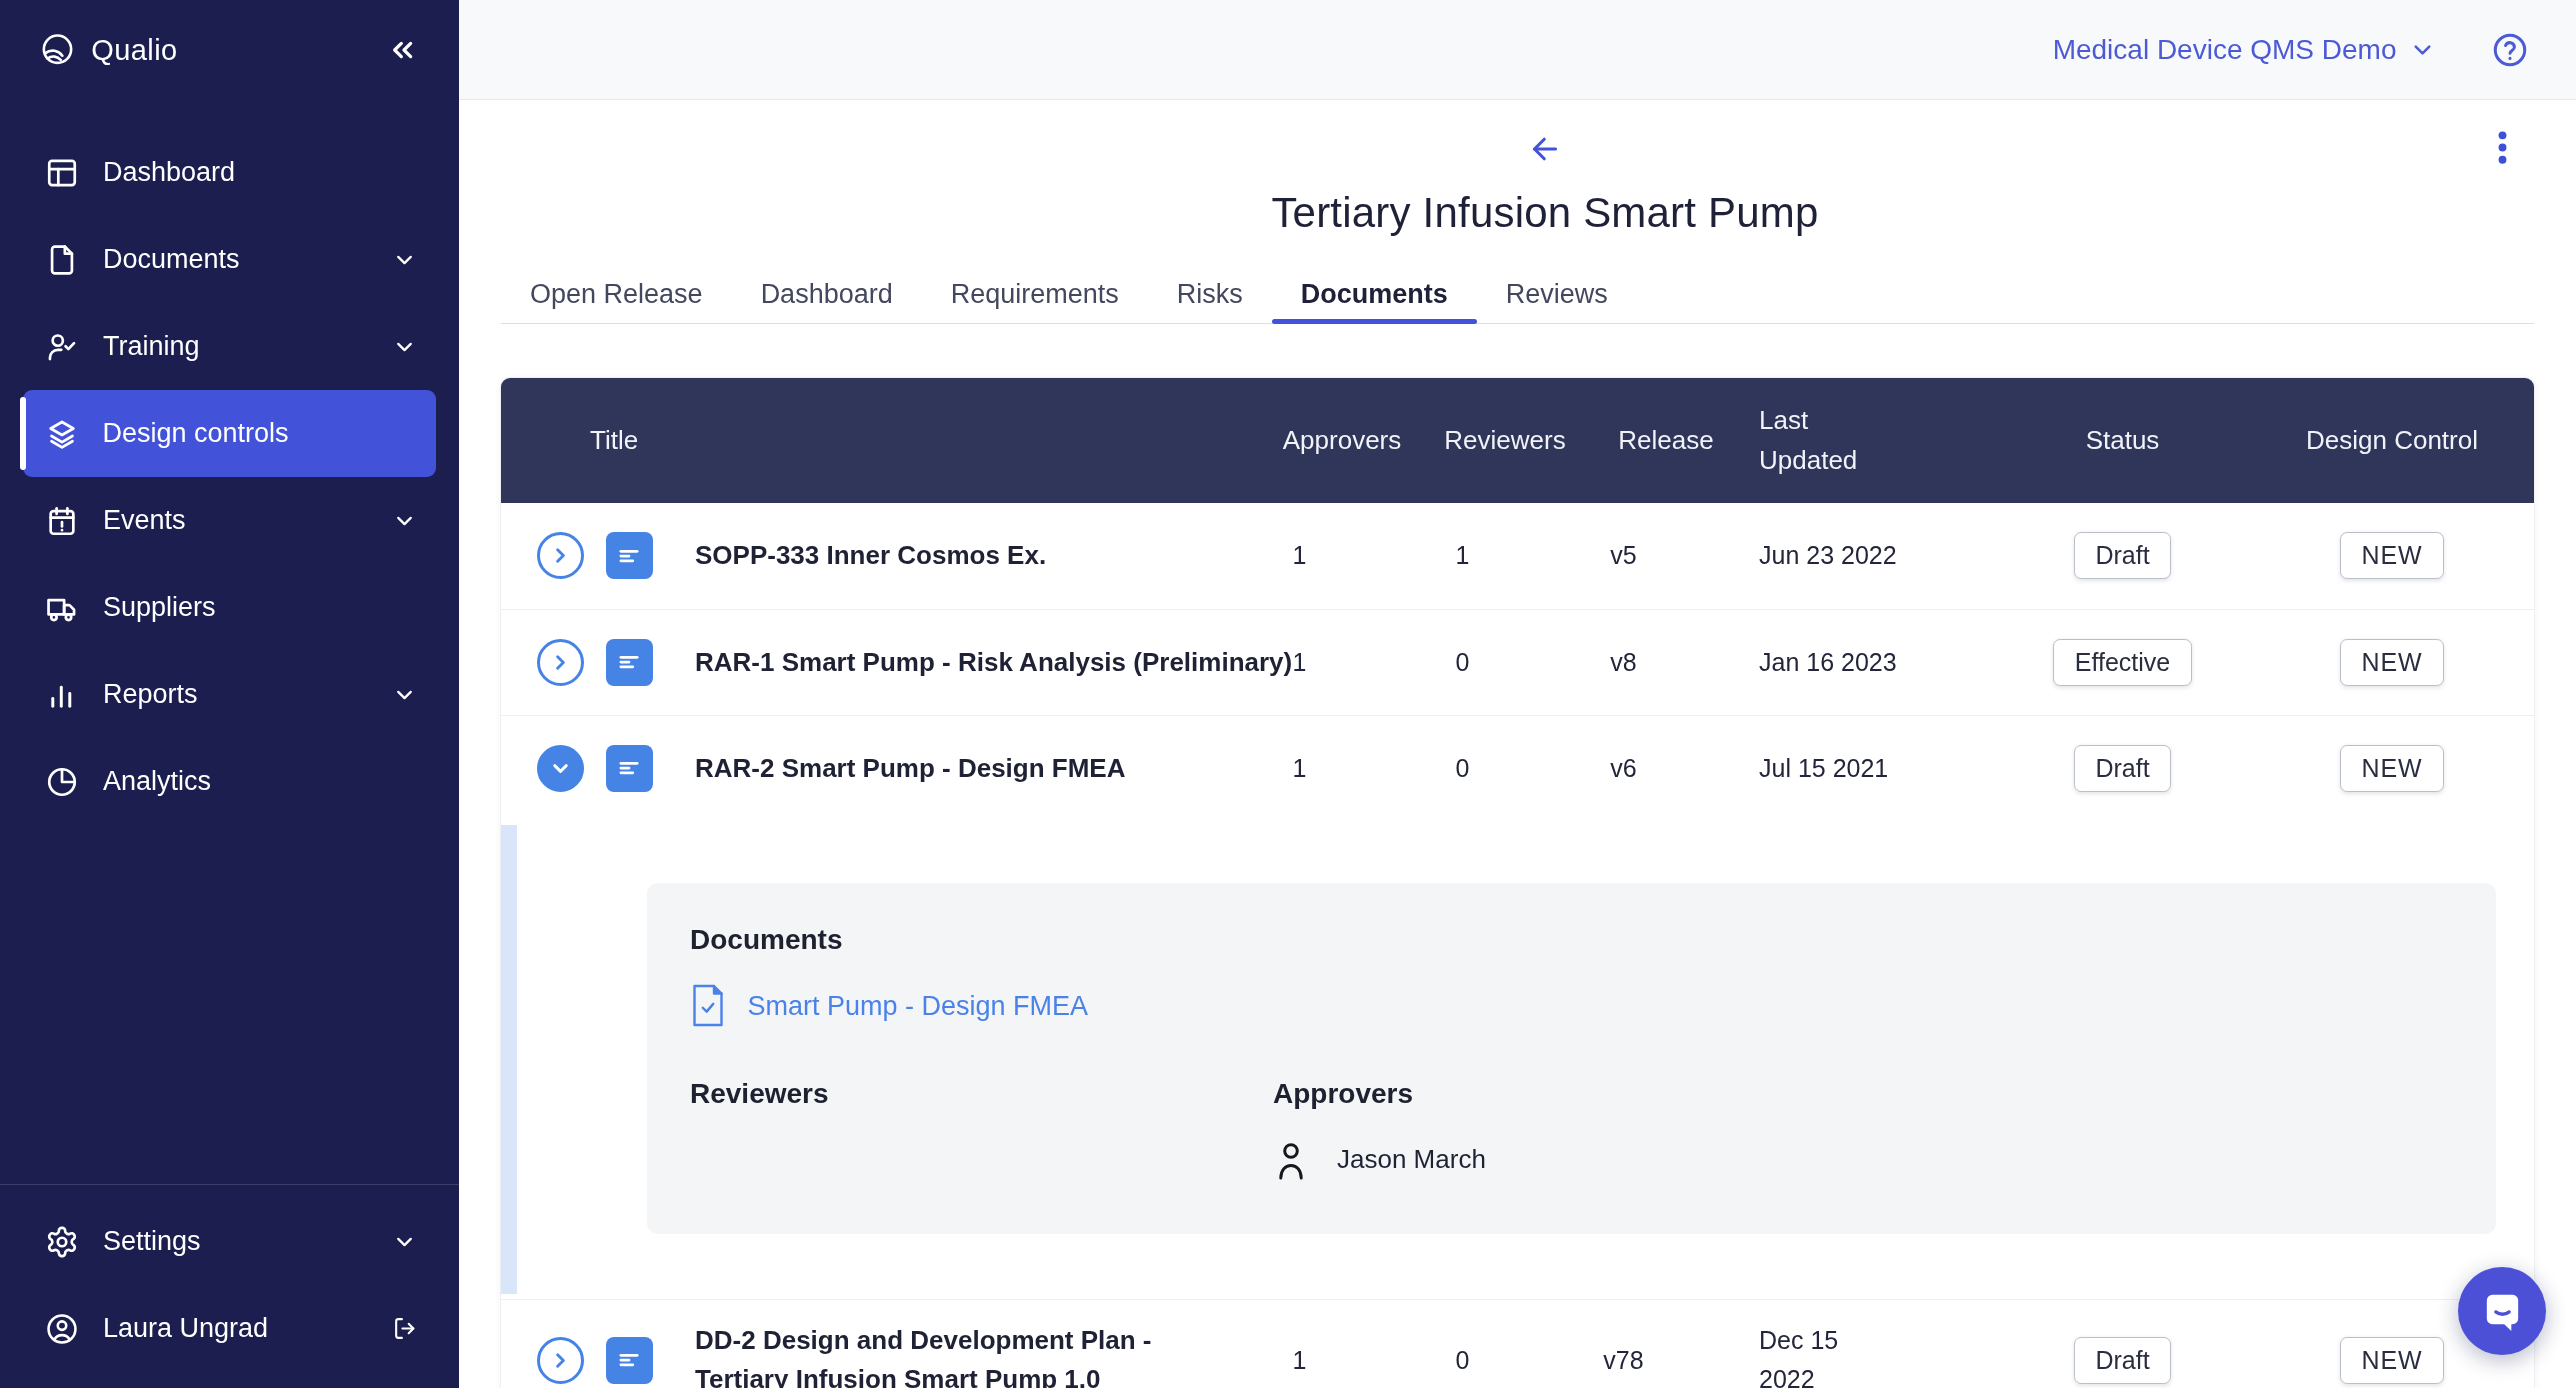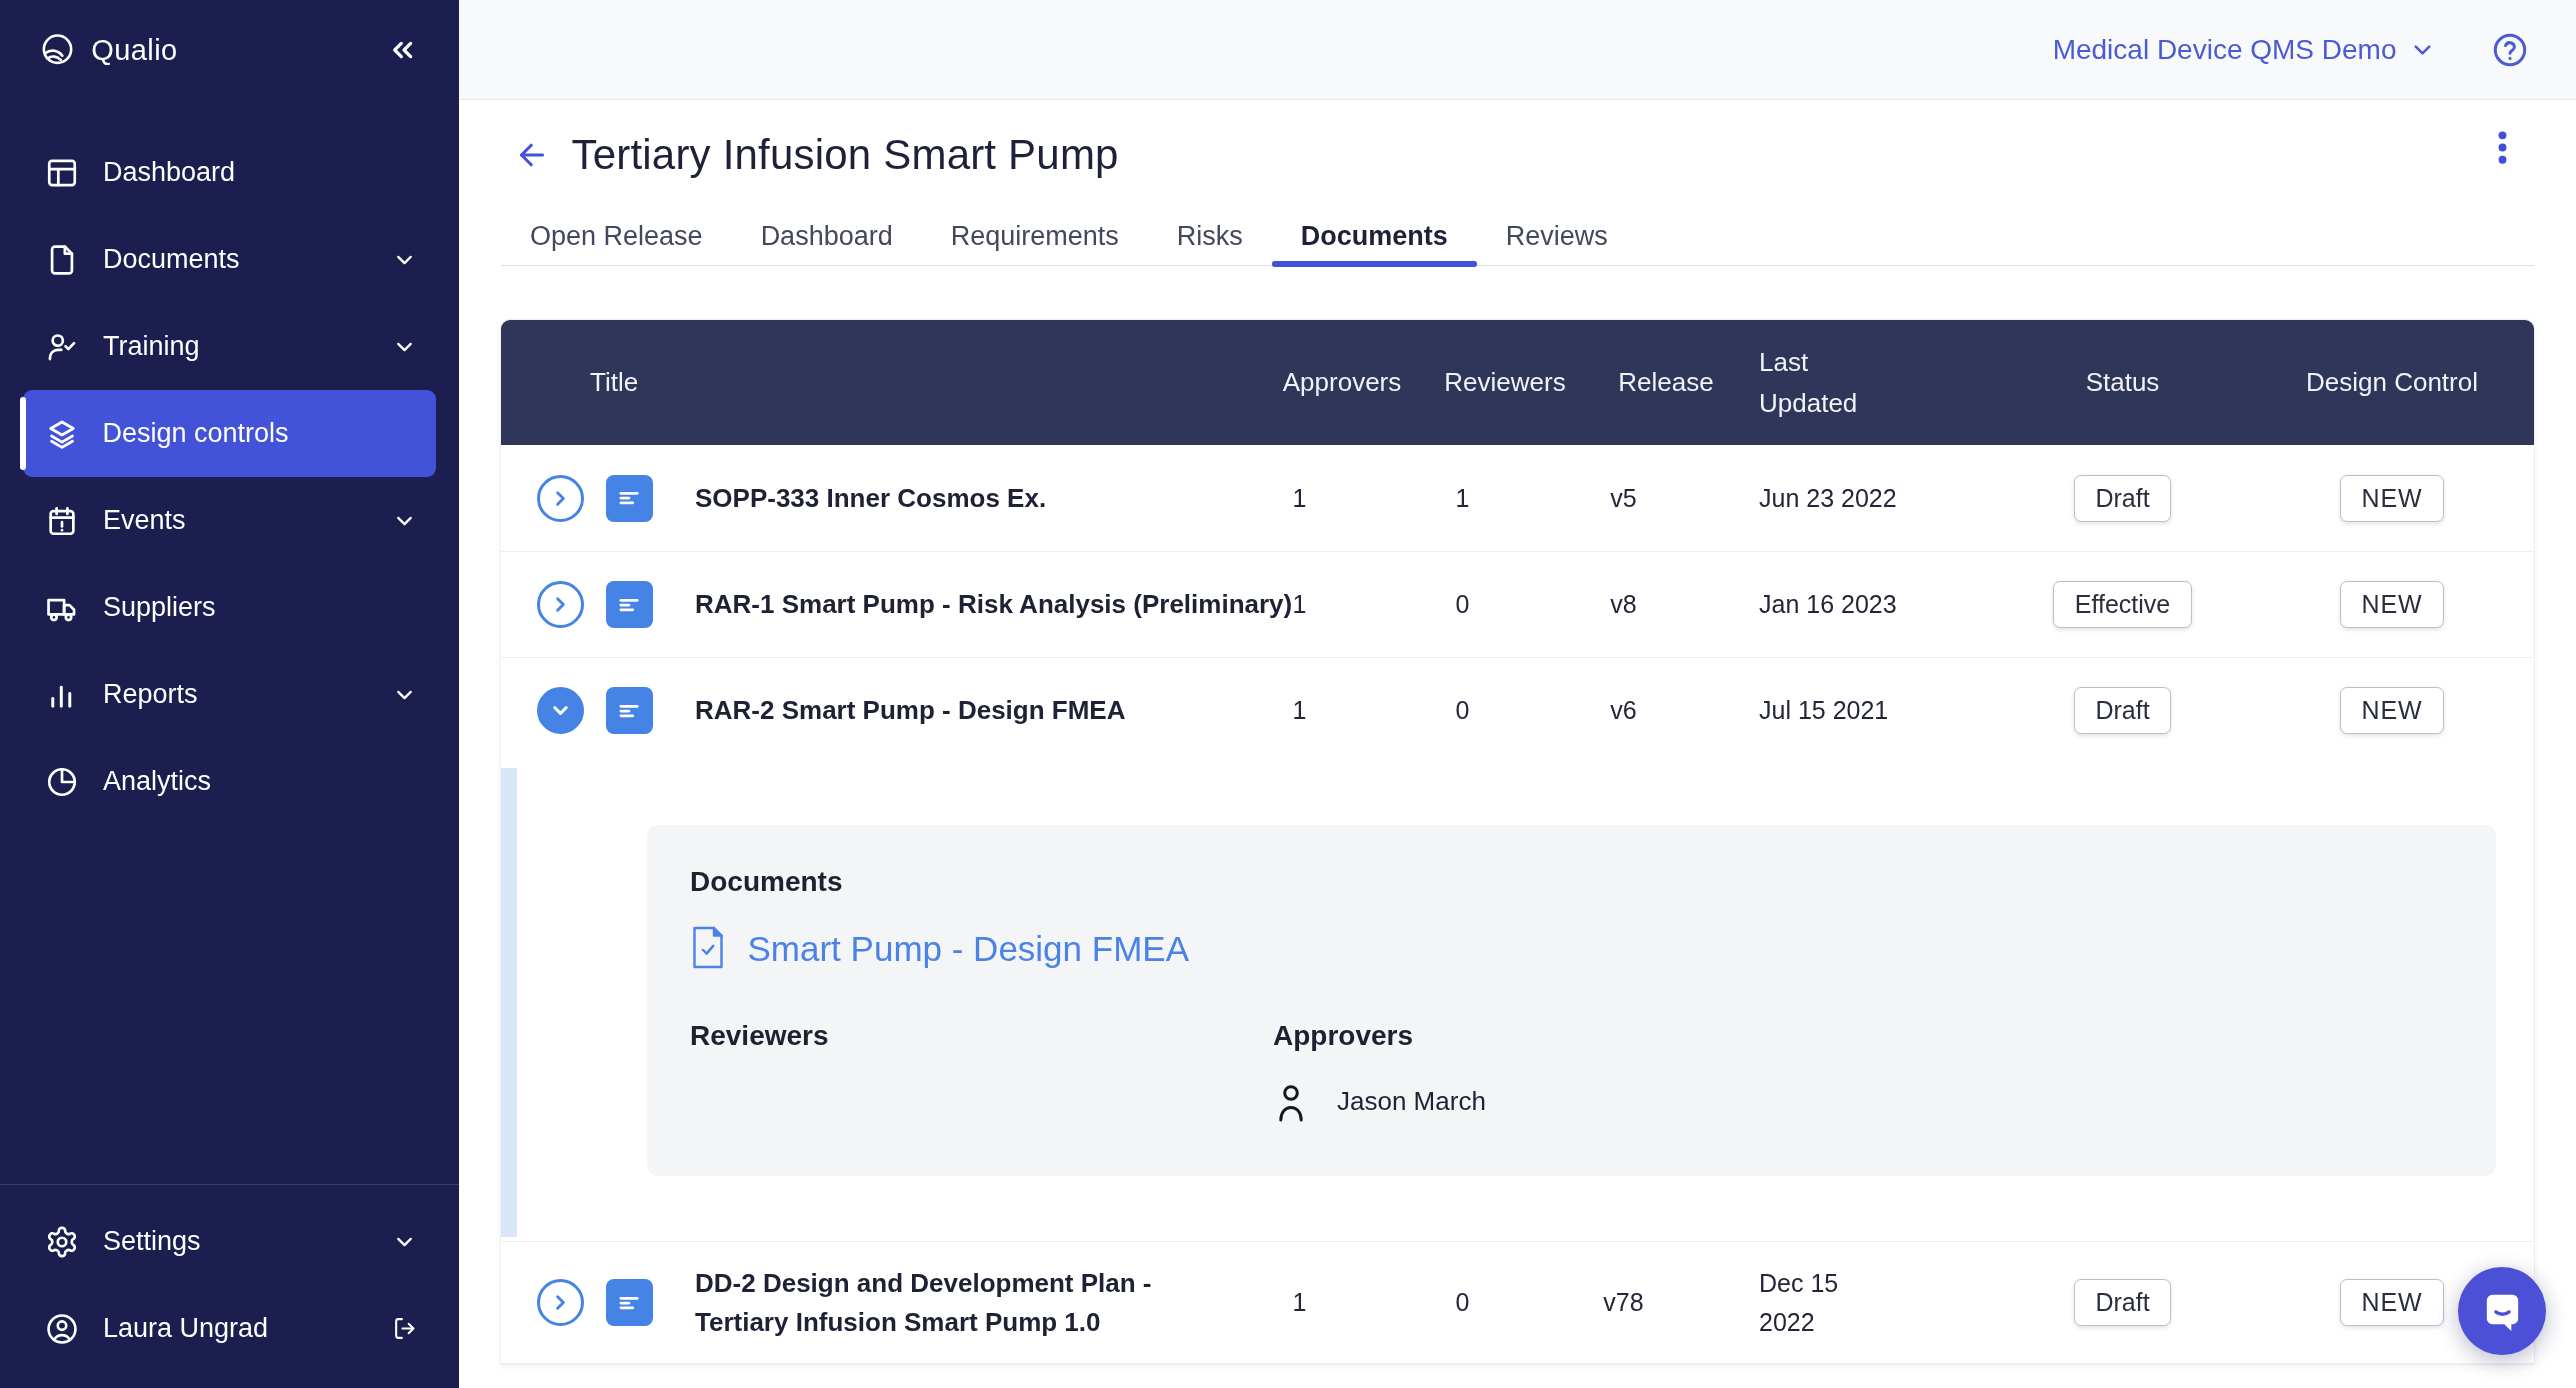--- a/index.html
+++ b/index.html
@@ -41,21 +41,21 @@
   .nav-item.active::before{content:"";position:absolute;left:-2.7px;top:7.2px;bottom:7.2px;width:5.4px;background:#fff;border-radius:3.6px;}
   .side-footer{margin-top:auto;border-top:1.8px solid #3b3f68;padding:13.4px 0 16px;}
   
   .topband{position:absolute;left:459px;top:0;width:2117px;height:100px;background:var(--band-bg);border-bottom:1.8px solid var(--band-border);display:flex;align-items:center;justify-content:flex-end;padding-right:47px;}
   .workspace{display:flex;align-items:center;gap:12.5px;color:var(--brand-blue);font-size:28px;cursor:pointer;}
   .workspace .wchev{width:27px;height:27px;}
   .help-btn{margin-left:55px;width:38px;height:38px;background:none;border:none;color:var(--brand-blue);cursor:pointer;}
 
   
   .content{position:absolute;left:459px;top:102px;width:2117px;height:1286px;background:#fff;}
-  .title-row{display:flex;align-items:center;gap:21.5px;margin:29px 0 0 55px;}
+  .title-row{display:flex;align-items:center;gap:21.5px;margin:29px 0 0 55px;flex-direction:column;}
   .back-btn{width:36px;height:36px;background:none;border:none;color:var(--active-blue);cursor:pointer;flex:none;}
   .page-title{font-size:42px;font-weight:400;color:#1e2138;letter-spacing:0.2px;}
   .kebab-btn{position:absolute;top:19.7px;right:52px;width:43px;height:52px;background:none;border:none;color:#3f4fd8;cursor:pointer;}
 
   .tabs{display:flex;margin:29px 0 0 42px;width:2033px;border-bottom:1.8px solid #dcdee2;}
   .tab{position:relative;padding:0 29px;height:57px;display:flex;align-items:center;font-size:27px;color:#44485e;cursor:pointer;white-space:nowrap;}
   .tab.active{color:#1e2138;font-weight:600;}
   .tab.active::after{content:"";position:absolute;left:0;right:0;bottom:-1.8px;height:5.4px;background:var(--active-blue);border-radius:2.7px;}
 
   
@@ -90,21 +90,21 @@
   .badge{display:inline-block;background:#fff;border:1.8px solid var(--badge-border);border-radius:7.2px;padding:8px 20.6px;font-size:25px;color:#2a2d3e;box-shadow:0 1.8px 4.5px rgba(20,30,60,.12);white-space:nowrap;}
   .badge-new{letter-spacing:0.9px;}
 
   
   .expanded-wrap{position:relative;background:#fff;padding:62px 38px 65px 146px;}
   .accent-bar{position:absolute;left:0;top:4.5px;bottom:4.5px;width:16px;background:var(--accent-bar);}
   .panel{background:var(--panel-bg);border-radius:10.7px;padding:41px 43px 54px;min-height:335px;}
   .panel-h{font-size:28px;font-weight:700;color:#1e2130;}
   .doc-link-row{display:flex;align-items:center;gap:21.5px;margin-top:27px;}
   .doc-check-icon{width:36px;height:47px;color:var(--link-blue);flex:none;}
-  .doc-link{font-size:35px;color:var(--link-blue);text-decoration:none;cursor:pointer;}
+  .doc-link{font-size:27px;color:var(--link-blue);text-decoration:none;cursor:pointer;}
   .panel-cols{display:flex;margin-top:48px;}
   .pcol-rev{width:583px;flex:none;}
   .approver{display:flex;align-items:center;gap:28px;margin-top:29px;font-size:26px;color:#1f2235;}
   .person-icon{width:36px;height:41px;color:#16181f;flex:none;}
 
   
   .chat-fab{position:absolute;left:2458px;top:1267px;width:88px;height:88px;border-radius:50%;background:var(--fab);border:none;cursor:pointer;box-shadow:0 5.4px 21.5px rgba(20,25,80,.3);display:flex;align-items:center;justify-content:center;}
   .chat-fab svg{width:47px;height:47px;}
 </style>
 </head>

